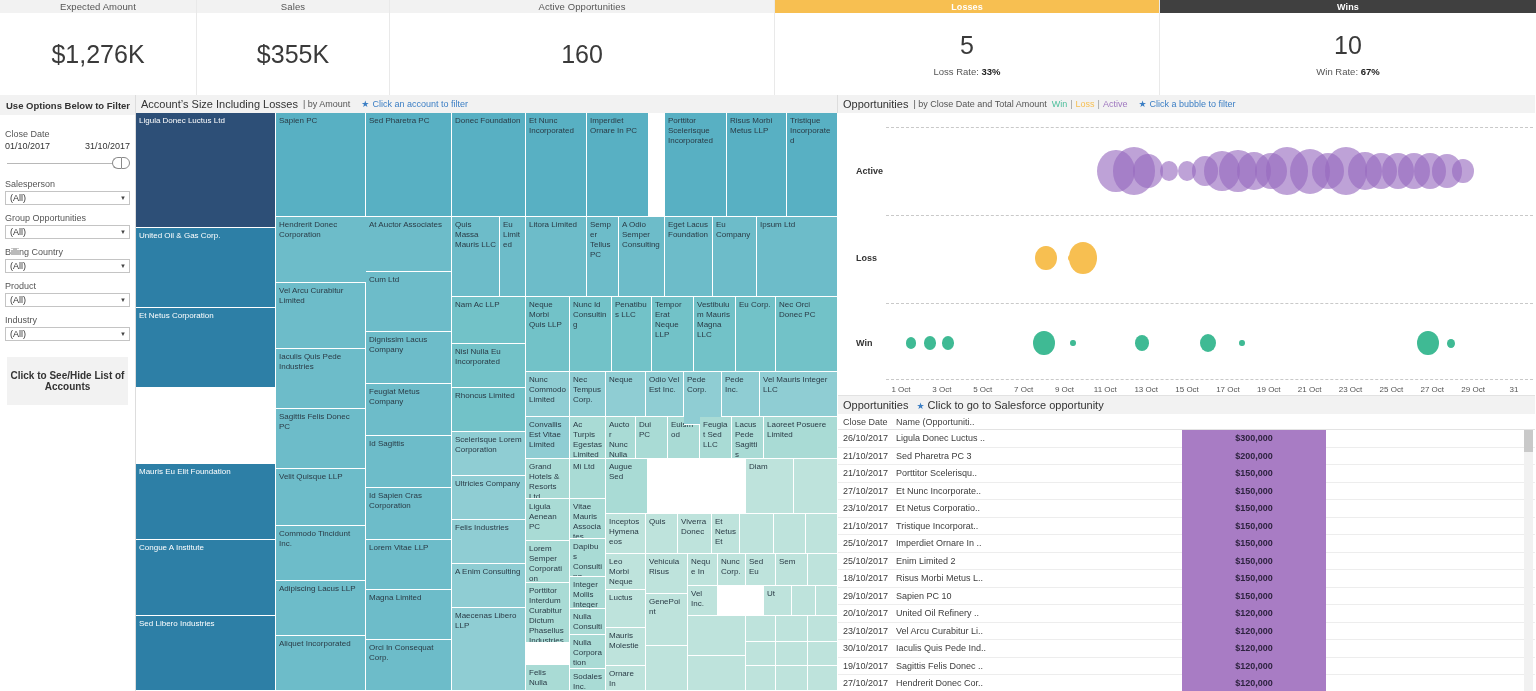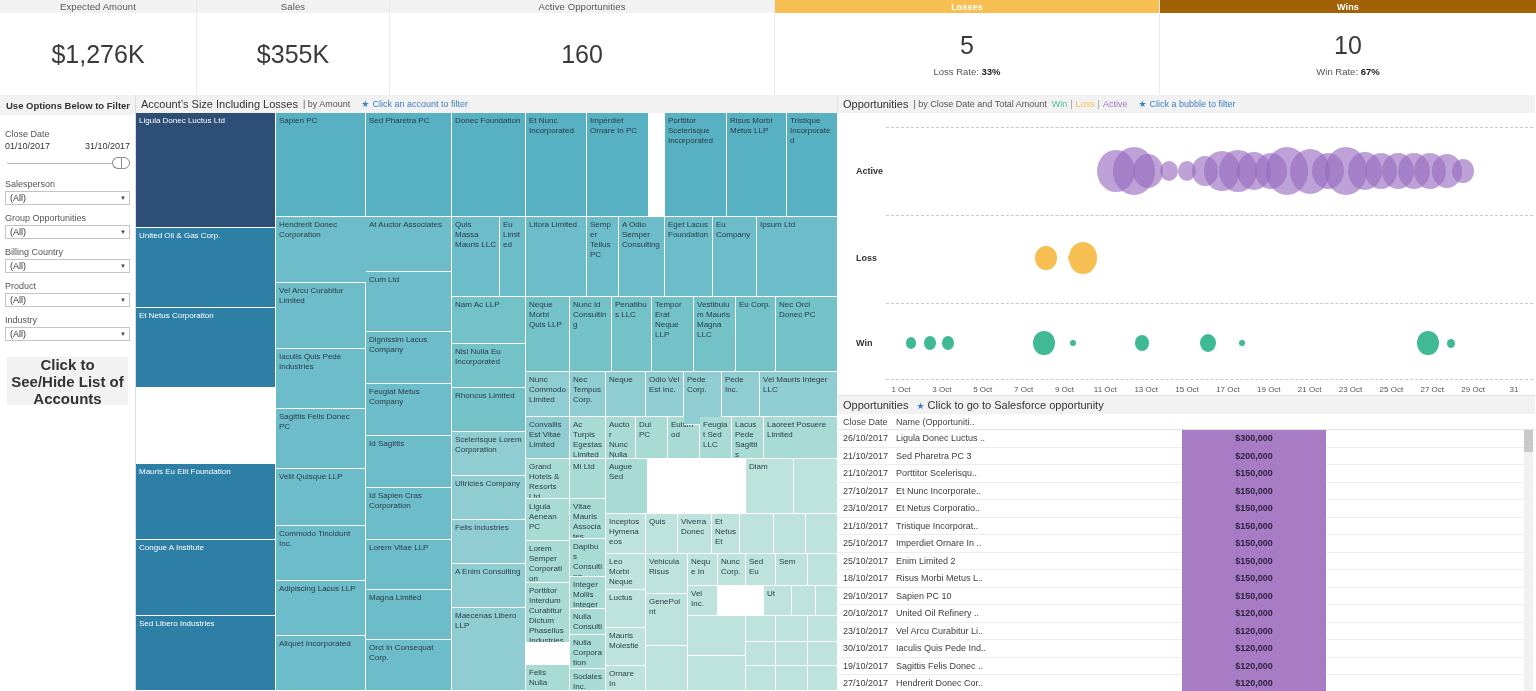--- a/index.html
+++ b/index.html
@@ -12,21 +12,21 @@
   
   .kpi-strip { display: flex; width: 1536px; height: 95px; }
   .kpi { position: relative; border-right: 1px solid #e9e9e9; background: #fff; }
   .kpi:last-child { border-right: none; }
   .kpi-head {
     height: 13px; background: #f2f2f2; color: #555;
     font-size: 9.5px; display: flex; align-items: center; justify-content: center;
     letter-spacing: .1px;
   }
   .kpi-head.accent-loss { background: #f7bf51; color: #fff; font-weight: bold; font-size: 9px; }
-  .kpi-head.accent-win  { background: #a16207; color: #fff; font-weight: bold; font-size: 9px; }
+  .kpi-head.accent-win  { background: #404040; color: #fff; font-weight: bold; font-size: 9px; }
   .kpi-body {
     height: 82px; display: flex; flex-direction: column;
     align-items: center; justify-content: center;
   }
   .kpi-value { font-size: 25px; color: #3a3a3a; font-weight: 400; line-height: 1.15; }
   .kpi-sub { font-size: 9.5px; color: #555; margin-top: 6px; }
   .kpi-sub b { color: #222; }
 
   
   .main { display: flex; width: 1536px; height: 596px; }
@@ -52,21 +52,21 @@
   .sh.right { border-radius: 0 6px 6px 0; }
   .dd {
     height: 14px; border: 1px solid #c4c4c4; background: #fff;
     display: flex; align-items: center; justify-content: space-between;
     padding: 0 2px 0 4px; font-size: 9px; color: #333;
   }
   .dd-arrow { font-size: 6px; color: #444; padding-right:1px; }
   .acct-btn {
     margin: 16px 2px 0 2px; height: 48px; background: #f2f2f2;
     display: flex; align-items: center; justify-content: center;
-    font-size: 15px; font-weight: bold; color: #333; text-align: center;
+    font-size: 10px; font-weight: bold; color: #333; text-align: center;
   }
 
   
   .tm-panel { width: 702px; border-right: 1px solid #dddddd; background: #fff; }
   .panel-head {
     height: 18px; background: #f2f2f2; display: flex; align-items: center;
     padding-left: 5px; gap: 5px; font-size: 10px; color: #333;
   }
   .panel-head .ttl { font-size: 11px; color: #333; }
   .panel-head .sub { font-size: 9px; color: #555; }

